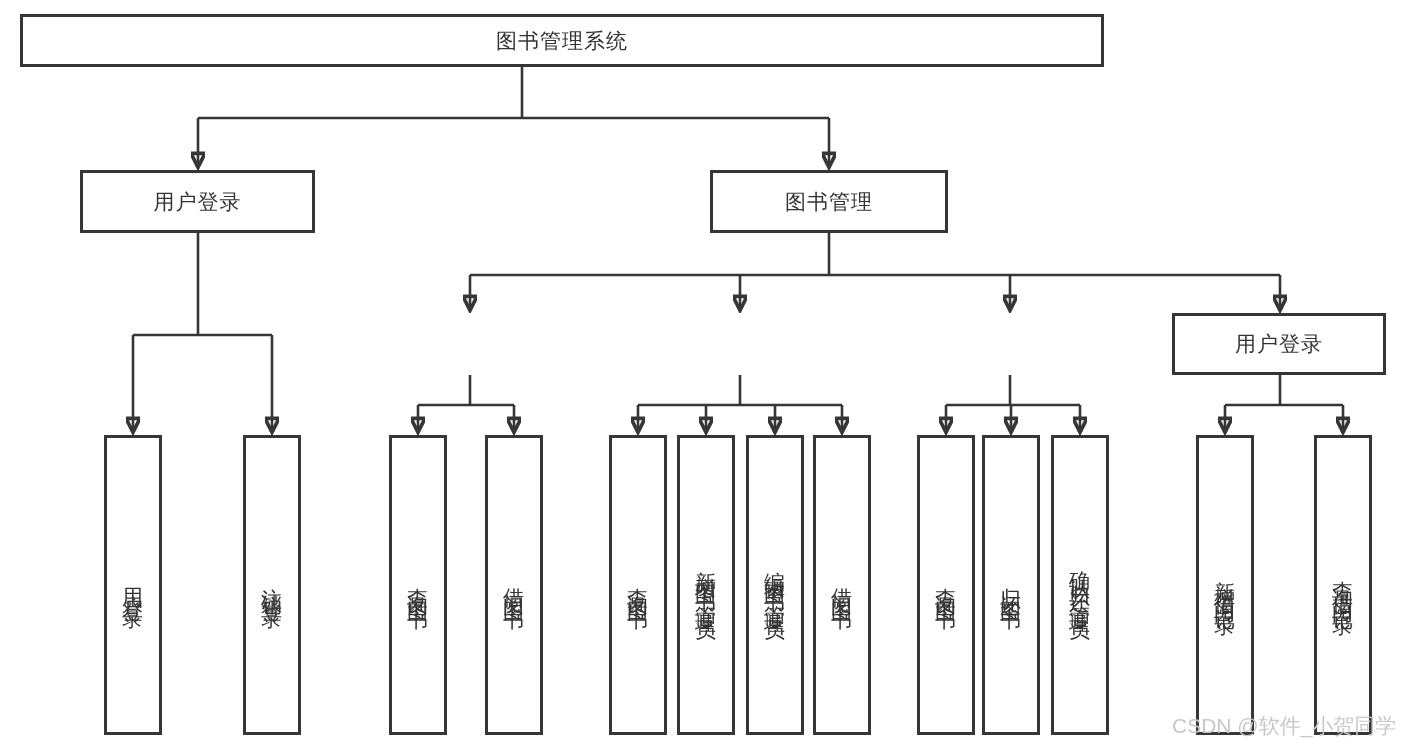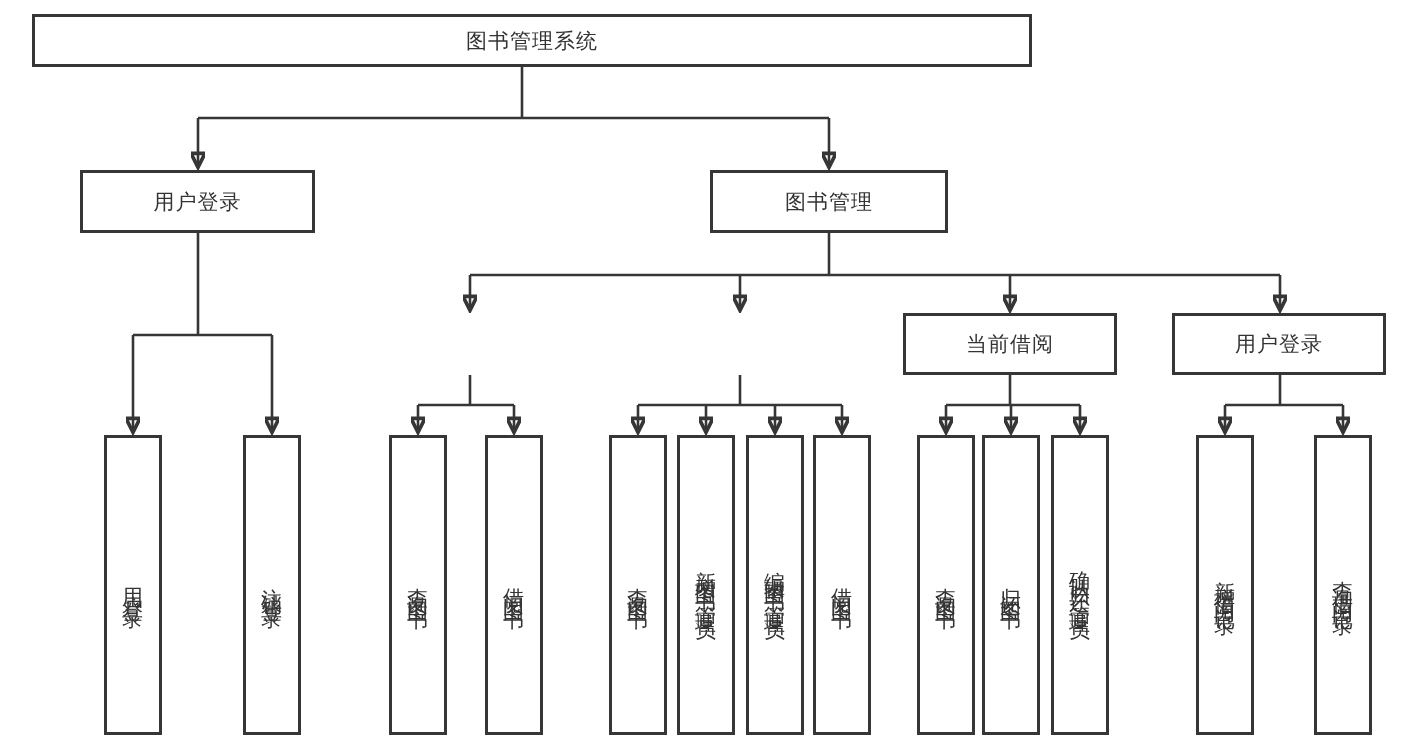--- a/index.html
+++ b/index.html
@@ -90,34 +90,31 @@
     <path d="M946,405 V431" marker-end="url(#arrow)"></path>
     <path d="M1011,405 V431" marker-end="url(#arrow)"></path>
     <path d="M1080,405 V431" marker-end="url(#arrow)"></path>
 
     <path d="M1280,375 V405"></path>
     <path d="M1225,405 H1343"></path>
     <path d="M1225,405 V431" marker-end="url(#arrow)"></path>
     <path d="M1343,405 V431" marker-end="url(#arrow)"></path>
   </svg>
 
-  <div class="node h root" style="left:32px;top:14px;width:1000px;height:53px">
+  <div class="node h root" style="left:20px;top:14px;width:1084px;height:53px">
     <span>图书管理系统</span>
   </div>
 
   <div class="node h" style="left:80px;top:170px;width:235px;height:63px">
     <span>用户登录</span>
   </div>
   <div class="node h" style="left:710px;top:170px;width:238px;height:63px">
     <span>图书管理</span>
   </div>
 
-  <div class="node h" style="left:903px;top:313px;width:214px;height:62px">
-    <span>当前借阅</span>
-  </div>
   <div class="node h" style="left:1172px;top:313px;width:214px;height:62px">
     <span>用户登录</span>
   </div>
 
   <div class="node leaf" style="left:104px">
     <span class="vtext">用户登录</span>
   </div>
   <div class="node leaf" style="left:243px">
     <span class="vtext">注销登录</span>
   </div>
@@ -152,13 +149,14 @@
     <span class="vtext">确认归还（管理员）</span>
   </div>
 
   <div class="node leaf" style="left:1196px">
     <span class="vtext">新增借阅记录</span>
   </div>
   <div class="node leaf" style="left:1314px">
     <span class="vtext">查询借阅记录</span>
   </div>
 
+  <div class="watermark">CSDN @软件_小贺同学</div>
 </div>
 
 </body></html>

